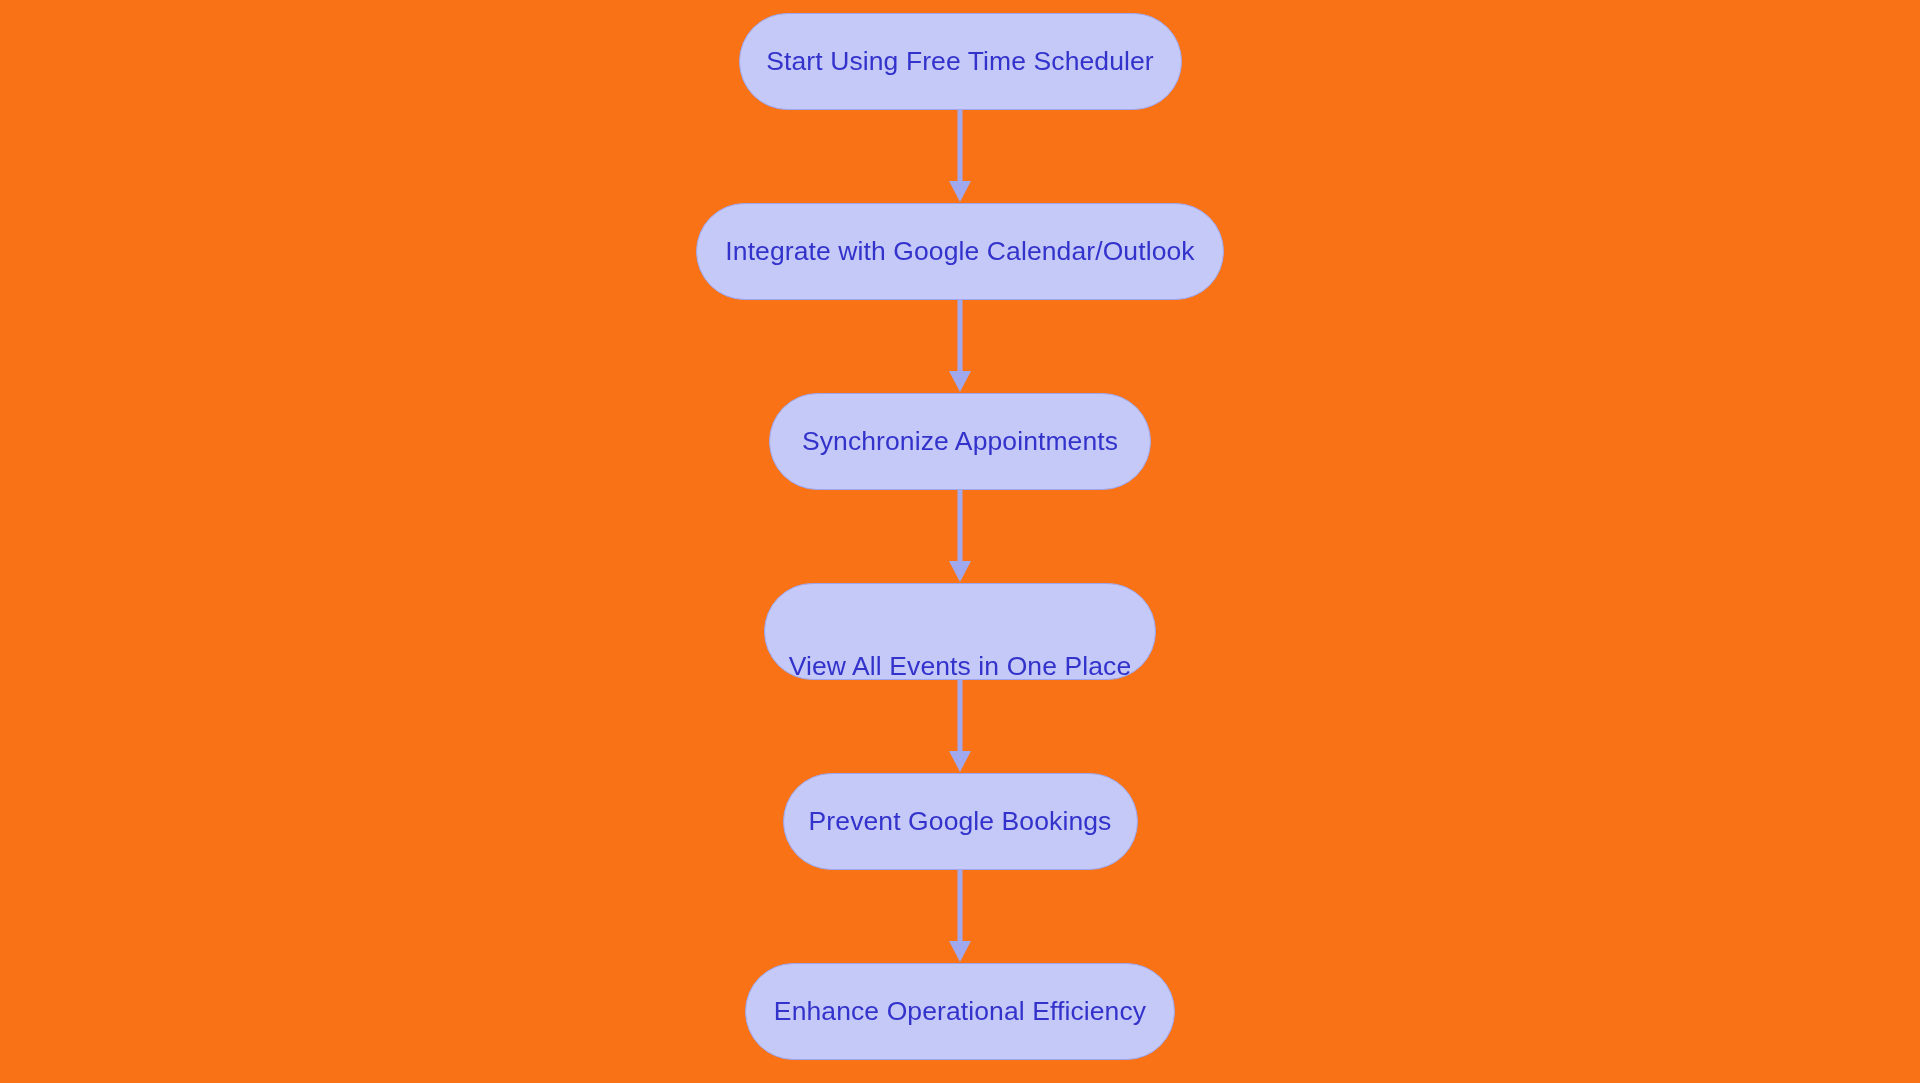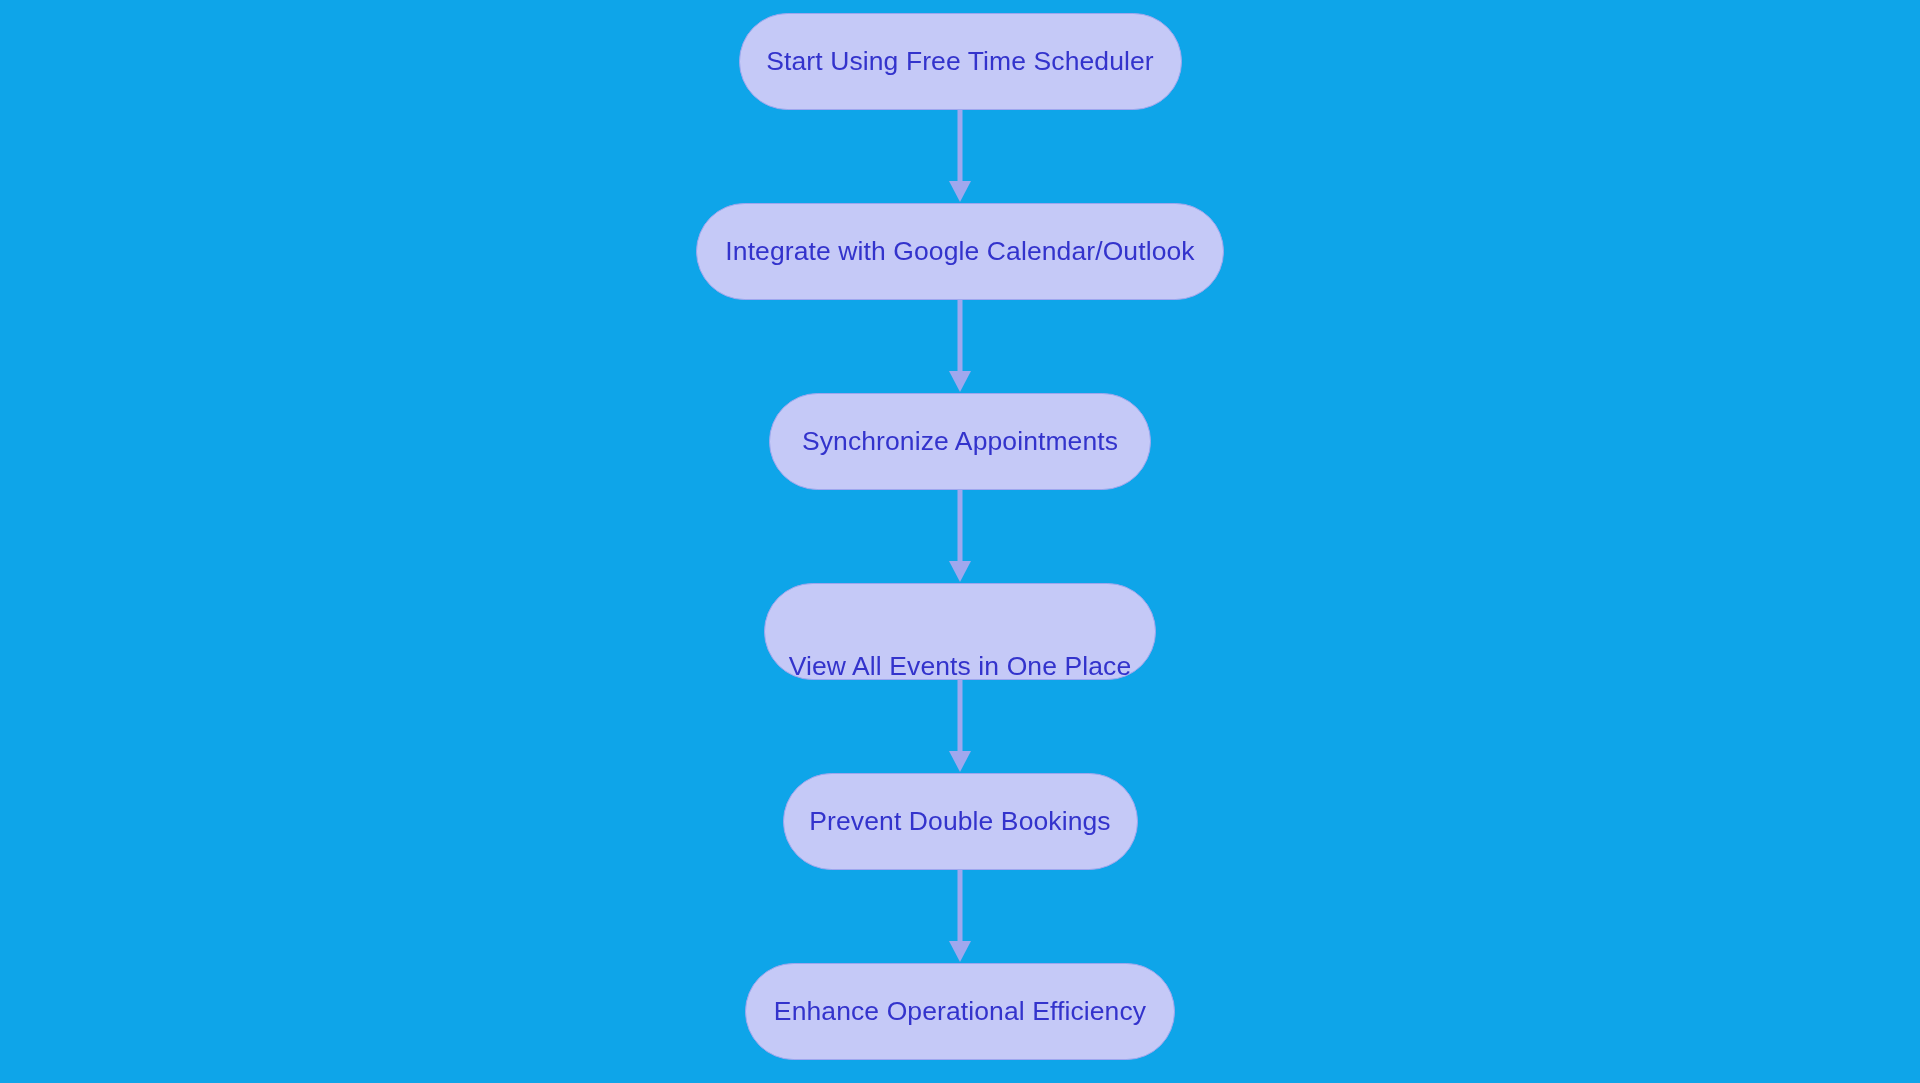--- a/index.html
+++ b/index.html
@@ -60,21 +60,21 @@
   .connector {
     flex: 0 0 auto;
     width: 40px;
     height: 93px;
     display: block;
   }
 </style>
 </head>
 <body>
 
-<div id="canvas" style="background: #0ea5e9;">
+<div id="canvas" style="background: #f97316;">
   <div class="flow">
 
     <div class="node" style="width: 443px; background: rgb(197, 201, 247); border-color: rgb(158, 166, 238);">
       <span class="node-label" style="color: rgb(51, 51, 204);">Start Using Free Time Scheduler</span>
     </div>
 
     <svg class="connector" viewBox="0 0 40 93">
       <line x1="20" y1="0" x2="20" y2="74" stroke="#a0a8ee" stroke-width="5"></line>
       <polygon points="9,71 31,71 20,92" fill="#a0a8ee"></polygon>
     </svg>
@@ -100,21 +100,21 @@
     <div class="node" style="width: 392px; background: rgb(197, 201, 247); border-color: rgb(158, 166, 238); align-items: flex-end;">
       <span class="node-label" style="color: rgb(51, 51, 204);">View All Events in One Place</span>
     </div>
 
     <svg class="connector" viewBox="0 0 40 93">
       <line x1="20" y1="0" x2="20" y2="74" stroke="#a0a8ee" stroke-width="5"></line>
       <polygon points="9,71 31,71 20,92" fill="#a0a8ee"></polygon>
     </svg>
 
     <div class="node" style="width: 355px; background: rgb(197, 201, 247); border-color: rgb(158, 166, 238);">
-      <span class="node-label" style="color: rgb(51, 51, 204);">Prevent Double Bookings</span>
+      <span class="node-label" style="color: rgb(51, 51, 204);">Prevent Google Bookings</span>
     </div>
 
     <svg class="connector" viewBox="0 0 40 93">
       <line x1="20" y1="0" x2="20" y2="74" stroke="#a0a8ee" stroke-width="5"></line>
       <polygon points="9,71 31,71 20,92" fill="#a0a8ee"></polygon>
     </svg>
 
     <div class="node" style="width: 430px; background: rgb(197, 201, 247); border-color: rgb(158, 166, 238);">
       <span class="node-label" style="color: rgb(51, 51, 204);">Enhance Operational Efficiency</span>
     </div>

